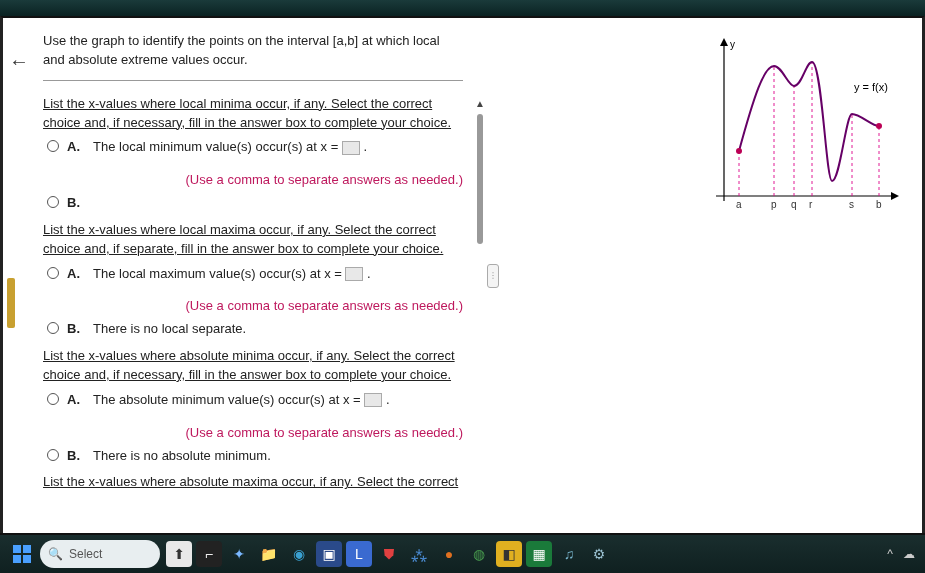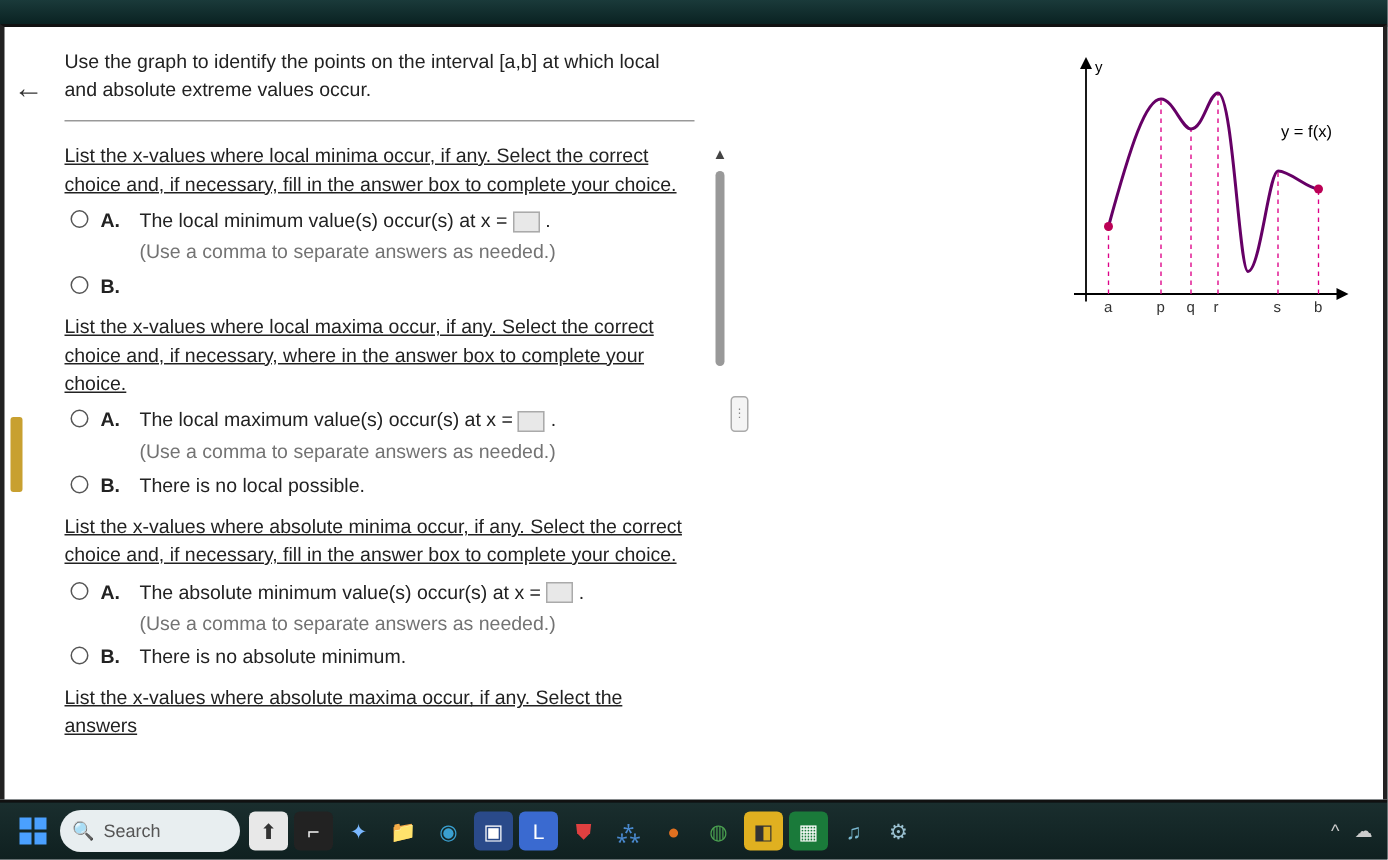--- a/index.html
+++ b/index.html
@@ -11,21 +11,21 @@
   .leftcol { width: 470px; padding: 14px 10px 18px 40px; font-size: 13px; color:#222; line-height:1.45; }
   .intro { margin-bottom: 10px; }
   .divider { border:0; border-top:1px solid #999; margin: 6px 0 14px 0; position:relative; }
   .divider::after{ content:"•••"; position:absolute; left:50%; top:-7px; transform:translateX(-50%); background:#fff; font-size:8px; letter-spacing:2px; padding:0 4px; color:#666; border:1px solid #aaa; border-radius:8px;}
   .prompt { margin: 8px 0 6px 0; text-decoration: underline; }
   .choice { margin: 4px 0 4px 4px; display:flex; gap:8px; }
   .radio { width:12px;height:12px;border:1.5px solid #555;border-radius:50%; margin-top:2px; flex:0 0 12px;}
   .chlabel { font-weight:bold; width:18px;}
   .chtext { flex:1; }
   .box { display:inline-block; width:18px; height:14px; background:#e8e8e8; border:1px solid #aaa; vertical-align:middle; }
-  .hint { color:#737373; display:block; margin-top:2px;}
+  .hint { color:#be185d; display:block; margin-top:14px;text-align:right;}
   .scrolltrack { position:absolute; left:474px; top:96px; bottom:54px; width:6px; }
   .scrollthumb{ position:absolute; top:0; width:6px; height:130px; background:#999; border-radius:3px; }
   .scrollupbtn{ position:absolute; top:-16px; left:-2px; font-size:10px; color:#444;}
   .midgrip { position:absolute; left:484px; top:50%; width:12px; height:24px; border:1px solid #aaa; border-radius:3px; background:#f4f4f4; transform:translateY(-50%); display:flex; align-items:center; justify-content:center; font-size:8px; color:#888;}
   .rightcol { flex:1; position:relative; }
   .graphbox { position:absolute; right:18px; top:18px; width:200px; height:190px; }
   .graphbox svg { width:100%; height:100%; }
   .taskbar { height:40px; background: linear-gradient(#1a2e2e,#0f2020); display:flex; align-items:center; padding:0 10px; gap:6px; border-top:2px solid #111;}
   .startbtn { width:24px;height:24px; display:grid; grid-template-columns:1fr 1fr; grid-template-rows:1fr 1fr; gap:2px; padding:3px;}
   .startbtn div{ background:#4aa0ff;}
@@ -56,51 +56,51 @@
       <span class="chtext">
         <span>The local minimum value(s) occur(s) at x = </span><span class="box"></span> .
         <span class="hint">(Use a comma to separate answers as needed.)</span>
       </span>
     </div>
     <div class="choice">
       <span class="radio"></span>
       <span class="chlabel">B.</span>
     </div>
 
-    <p class="prompt">List the x-values where local maxima occur, if any. Select the correct choice and, if necessary, where in the answer box to complete your choice.</p>
+    <p class="prompt">List the x-values where local maxima occur, if any. Select the correct choice and, if separate, fill in the answer box to complete your choice.</p>
     <div class="choice">
       <span class="radio"></span>
       <span class="chlabel">A.</span>
       <span class="chtext">
         <span>The local maximum value(s) occur(s) at x = </span><span class="box"></span> .
         <span class="hint">(Use a comma to separate answers as needed.)</span>
       </span>
     </div>
     <div class="choice">
       <span class="radio"></span>
       <span class="chlabel">B.</span>
-      <span class="chtext">There is no local possible.</span>
+      <span class="chtext">There is no local separate.</span>
     </div>
 
     <p class="prompt">List the x-values where absolute minima occur, if any. Select the correct choice and, if necessary, fill in the answer box to complete your choice.</p>
     <div class="choice">
       <span class="radio"></span>
       <span class="chlabel">A.</span>
       <span class="chtext">
         <span>The absolute minimum value(s) occur(s) at x = </span><span class="box"></span> .
         <span class="hint">(Use a comma to separate answers as needed.)</span>
       </span>
     </div>
     <div class="choice">
       <span class="radio"></span>
       <span class="chlabel">B.</span>
       <span class="chtext">There is no absolute minimum.</span>
     </div>
 
-    <p class="prompt" style="margin-bottom:0">List the x-values where absolute maxima occur, if any. Select the answers</p>
+    <p class="prompt" style="margin-bottom:0">List the x-values where absolute maxima occur, if any. Select the correct</p>
   </div>
 
   <div class="scrolltrack">
     <div class="scrollupbtn">▲</div>
     <div class="scrollthumb"></div>
   </div>
   <div class="midgrip">⋮</div>
 
   <div class="rightcol">
     <div class="graphbox">
@@ -139,21 +139,21 @@
 
 <div class="taskbar">
   <div class="startbtn">
       <div></div>
       <div></div>
       <div></div>
       <div></div>
     </div>
   <div class="searchpill">
     <span>🔍</span>
-    <span>Search</span>
+    <span>Select</span>
   </div>
   <div id="tb-icons" style="display:flex;gap:4px;">
       <div class="tbicon" style="background: rgb(232, 232, 232); color: rgb(51, 51, 51);">⬆</div>
       <div class="tbicon" style="background: rgb(34, 34, 34); color: rgb(238, 238, 238);">⌐</div>
       <div class="tbicon" style="background: transparent; color: rgb(122, 184, 255);">✦</div>
       <div class="tbicon" style="background: transparent; color: rgb(255, 255, 255);">📁</div>
       <div class="tbicon" style="background: transparent; color: rgb(58, 160, 208);">◉</div>
       <div class="tbicon" style="background: rgb(42, 74, 138); color: rgb(255, 255, 255);">▣</div>
       <div class="tbicon" style="background: rgb(58, 106, 208); color: rgb(255, 255, 255);">L</div>
       <div class="tbicon" style="background: transparent; color: rgb(224, 64, 64);">⛊</div>

